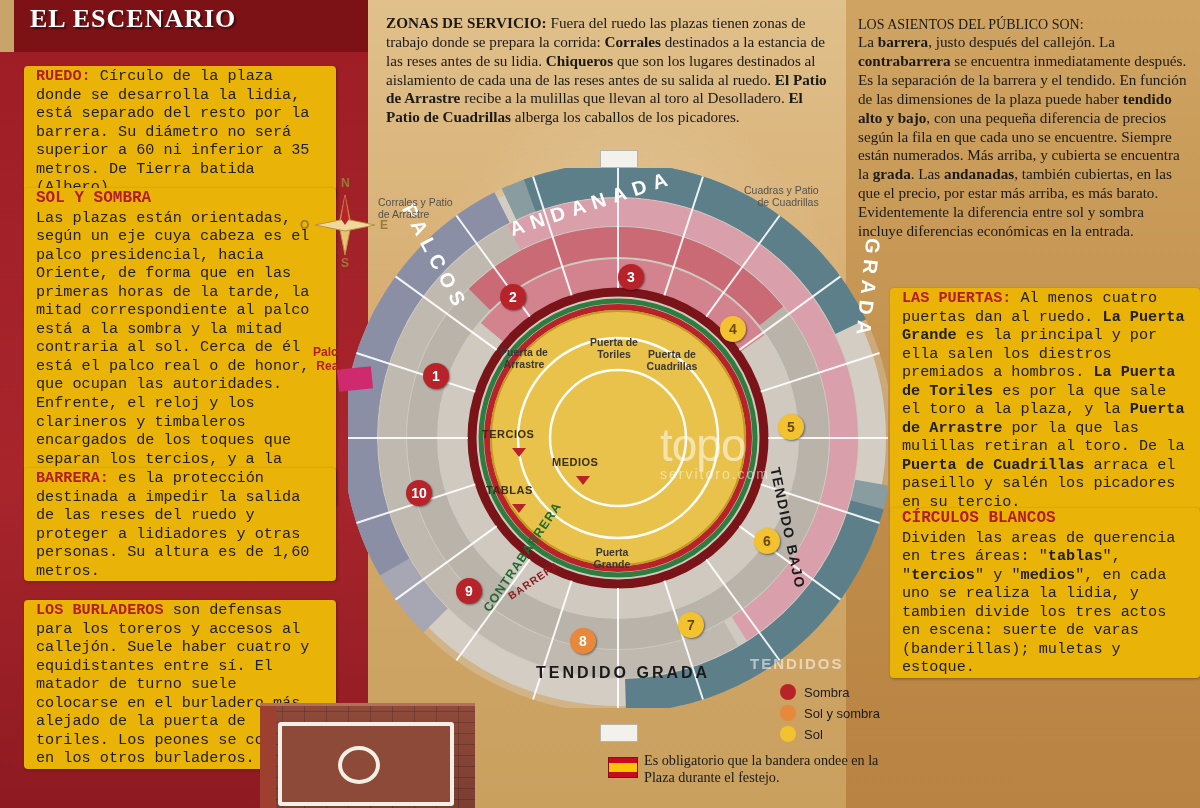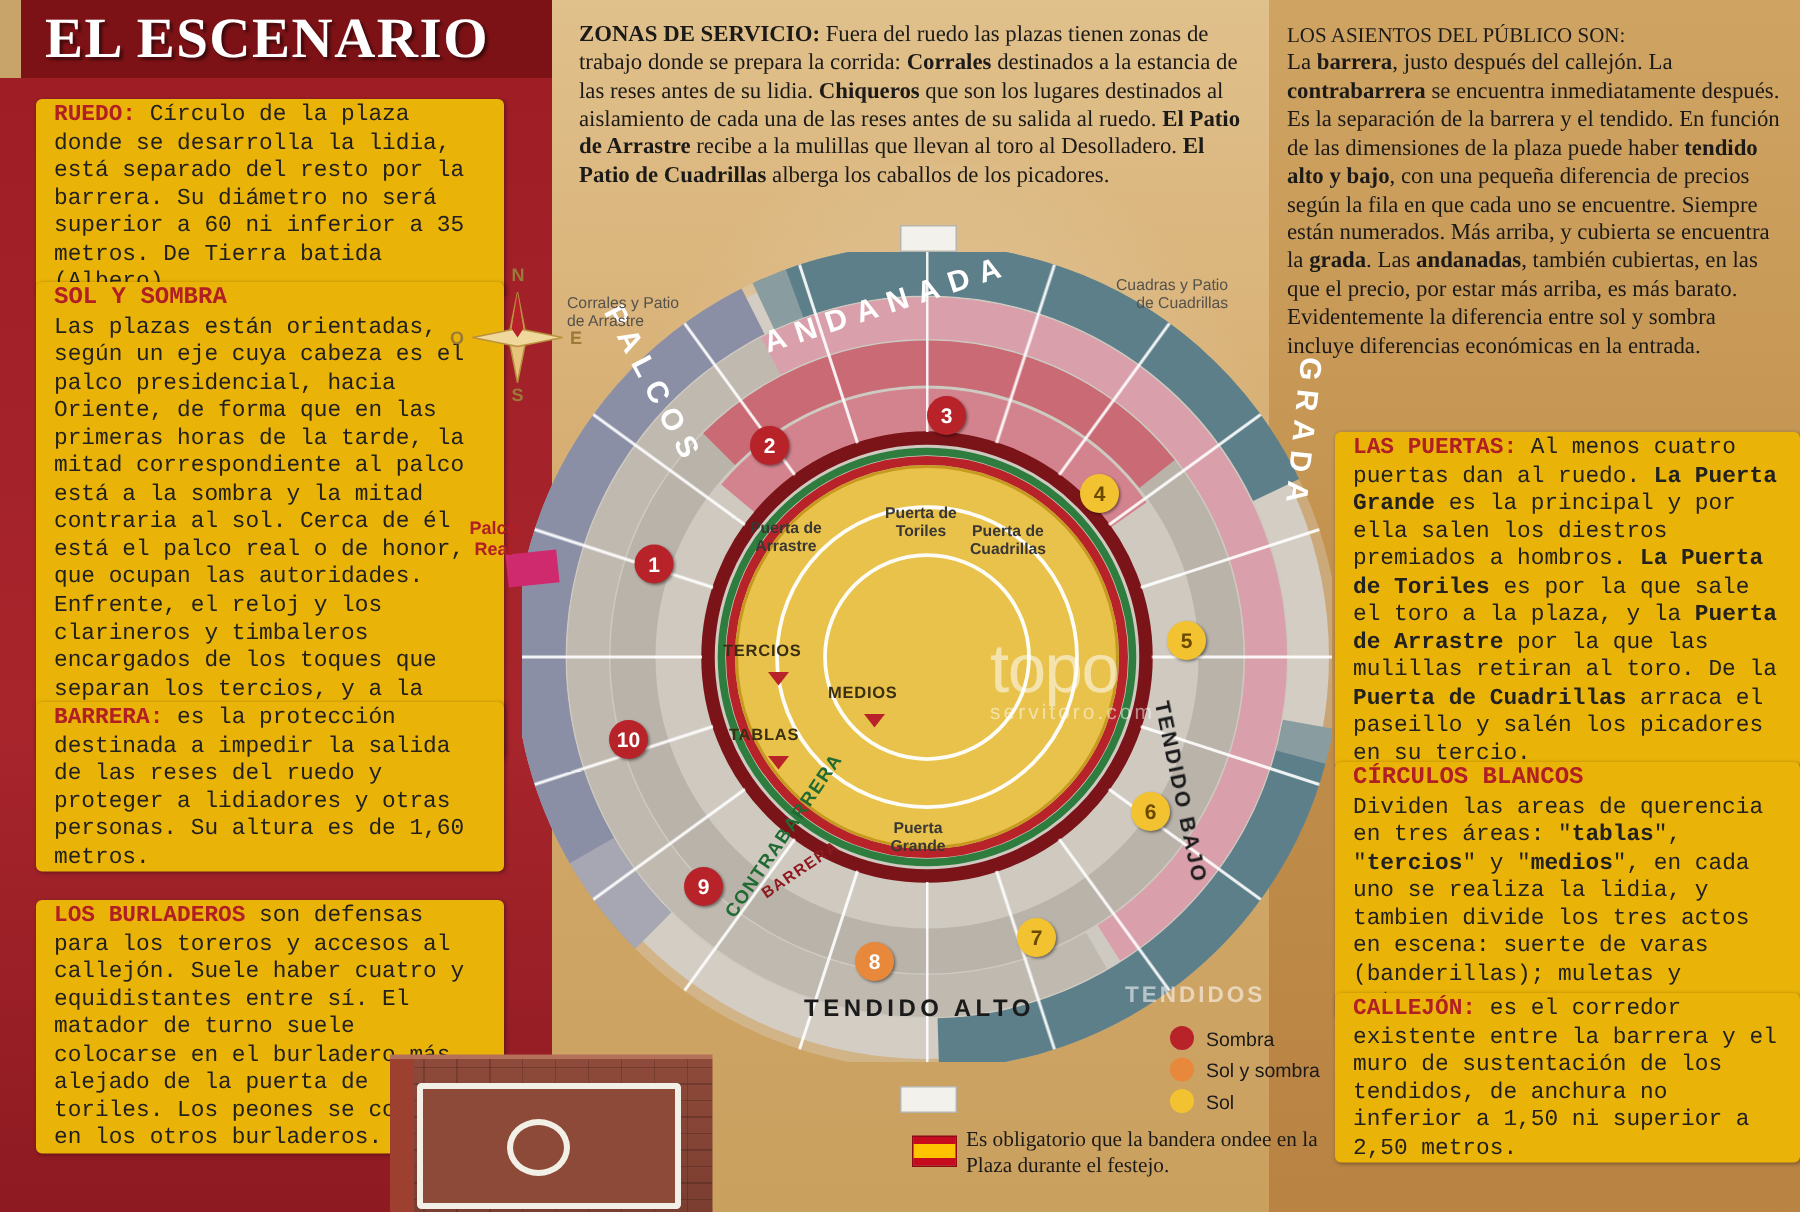--- a/index.html
+++ b/index.html
@@ -18,21 +18,21 @@
     background:linear-gradient(180deg,#9e1d25 0%, #a8252c 60%, #8e1a21 100%);}
 
   
   .glow{position:absolute;left:360px;top:110px;width:540px;height:620px;
     background:radial-gradient(ellipse at 50% 45%, rgba(255,255,255,.35), rgba(255,255,255,0) 62%);}
 
   
   .header{position:absolute;left:0;top:0;width:368px;height:52px;background:#7d1216;}
   .header .bar{position:absolute;left:0;top:0;width:14px;height:52px;background:#c8a46a;}
   .header h1{margin:0;position:absolute;left:30px;top:4px;color:#fff;
-    font-family:"Liberation Serif", serif;font-weight:bold;font-size:38px;letter-spacing:1px;
+    font-family:"Liberation Serif", serif;font-weight:bold;font-size:26px;letter-spacing:1px;
     text-shadow:2px 2px 2px rgba(0,0,0,.5);}
 
   
   .card{position:absolute;background:#eab308;border-radius:4px;padding:1px 12px;
     box-shadow:1px 1px 3px rgba(0,0,0,.35);
     font-size:15.2px;line-height:1.22;color:#23211f;font-family:Liberation Mono, monospace;}
   .red{color:#b01f24;font-weight:bold;}
   .hd{color:#b01f24;font-weight:bold;font-size:16px;}
 
   .plain{position:absolute;font-size:15.2px;line-height:1.24;color:#1b1a18;}
@@ -144,23 +144,20 @@
 
   <div class="card" style="left:890px;top:288px;width:286px;">
     <span class="red">LAS PUERTAS:</span><span> Al menos cuatro puertas dan al ruedo. </span><b>La Puerta Grande</b><span> es la principal y por ella salen los diestros premiados a hombros. </span><b>La Puerta de Toriles</b><span> es por la que sale el toro a la plaza, y la </span><b>Puerta de Arrastre</b><span> por la que las mulillas retiran al toro. De la </span><b>Puerta de Cuadrillas</b><span> arraca el paseillo y salén los picadores en su tercio.</span>
   </div>
 
   <div class="card" style="left:890px;top:508px;width:286px;">
     <div class="hd">CÍRCULOS BLANCOS</div>
     <span>Dividen las areas de querencia en tres áreas: "</span><b>tablas</b><span>", "</span><b>tercios</b><span>" y "</span><b>medios</b><span>", en cada uno se realiza la lidia, y tambien divide los tres actos en escena: suerte de varas (banderillas); muletas y estoque.</span>
   </div>
 
-  <div class="card" style="left:890px;top:662px;width:286px;">
-    <span class="red">CALLEJÓN:</span><span> es el corredor existente entre la barrera y el muro de sustentación de los tendidos, de anchura no inferior a 1,50 ni superior a 2,50 metros.</span>
-  </div>
 
   <div class="ring">
 
     <div class="c" style="width:536px;height:536px;background:#cfcac1;"></div>
 
     <svg width="540" height="540" style="position:absolute;left:0;top:0;">
       <g transform="translate(270,270)">
 
         <circle r="258" fill="none" stroke="#5e7f88" stroke-width="34" stroke-dasharray="300 1620" transform="rotate(-115)"></circle>
         <circle r="258" fill="none" stroke="#8a8fa6" stroke-width="34" stroke-dasharray="330 1620" transform="rotate(135)"></circle>
@@ -221,21 +218,21 @@
       </g>
     </svg>
 
     <div style="position:absolute;left:252px;top:556px;width:36px;height:16px;background:#f3f1ec;border:1px solid #b9b4ab;"></div>
     <div style="position:absolute;left:252px;top:-18px;width:36px;height:16px;background:#f3f1ec;border:1px solid #b9b4ab;"></div>
 
     <div class="ringlabel" style="left:158px;top:24px;transform:rotate(-18deg);font-size:20px;letter-spacing:7px;">ANDANADA</div>
     <div class="ringlabel" style="left:28px;top:78px;transform:rotate(62deg);font-size:20px;letter-spacing:6px;">PALCOS</div>
     <div class="ringlabel" style="left:468px;top:110px;transform:rotate(96deg);font-size:20px;letter-spacing:6px;">GRADA</div>
     <div class="blacklabel" style="left:378px;top:352px;transform:rotate(78deg);font-size:14px;">TENDIDO   BAJO</div>
-    <div class="blacklabel" style="left:188px;top:496px;font-size:16px;letter-spacing:3px;">TENDIDO   ALTO</div>
+    <div class="blacklabel" style="left:188px;top:496px;font-size:16px;letter-spacing:3px;">TENDIDO   GRADA</div>
     <div style="position:absolute;left:110px;top:382px;transform:rotate(-56deg);font-family:'Liberation Sans',sans-serif;font-weight:bold;font-size:12.5px;color:#1f6b33;letter-spacing:1px;">CONTRABARRERA</div>
     <div style="position:absolute;left:156px;top:406px;transform:rotate(-34deg);font-family:'Liberation Sans',sans-serif;font-weight:bold;font-size:10.5px;color:#8e1a20;letter-spacing:1px;">BARRERA</div>
 
     <div class="zonelbl" style="left:134px;top:260px;">TERCIOS</div>
     <div class="zonelbl" style="left:204px;top:288px;">MEDIOS</div>
     <div class="zonelbl" style="left:138px;top:316px;">TABLAS</div>
     <div class="tri" style="left:164px;top:280px;"></div>
     <div class="tri" style="left:228px;top:308px;"></div>
     <div class="tri" style="left:164px;top:336px;"></div>
 

